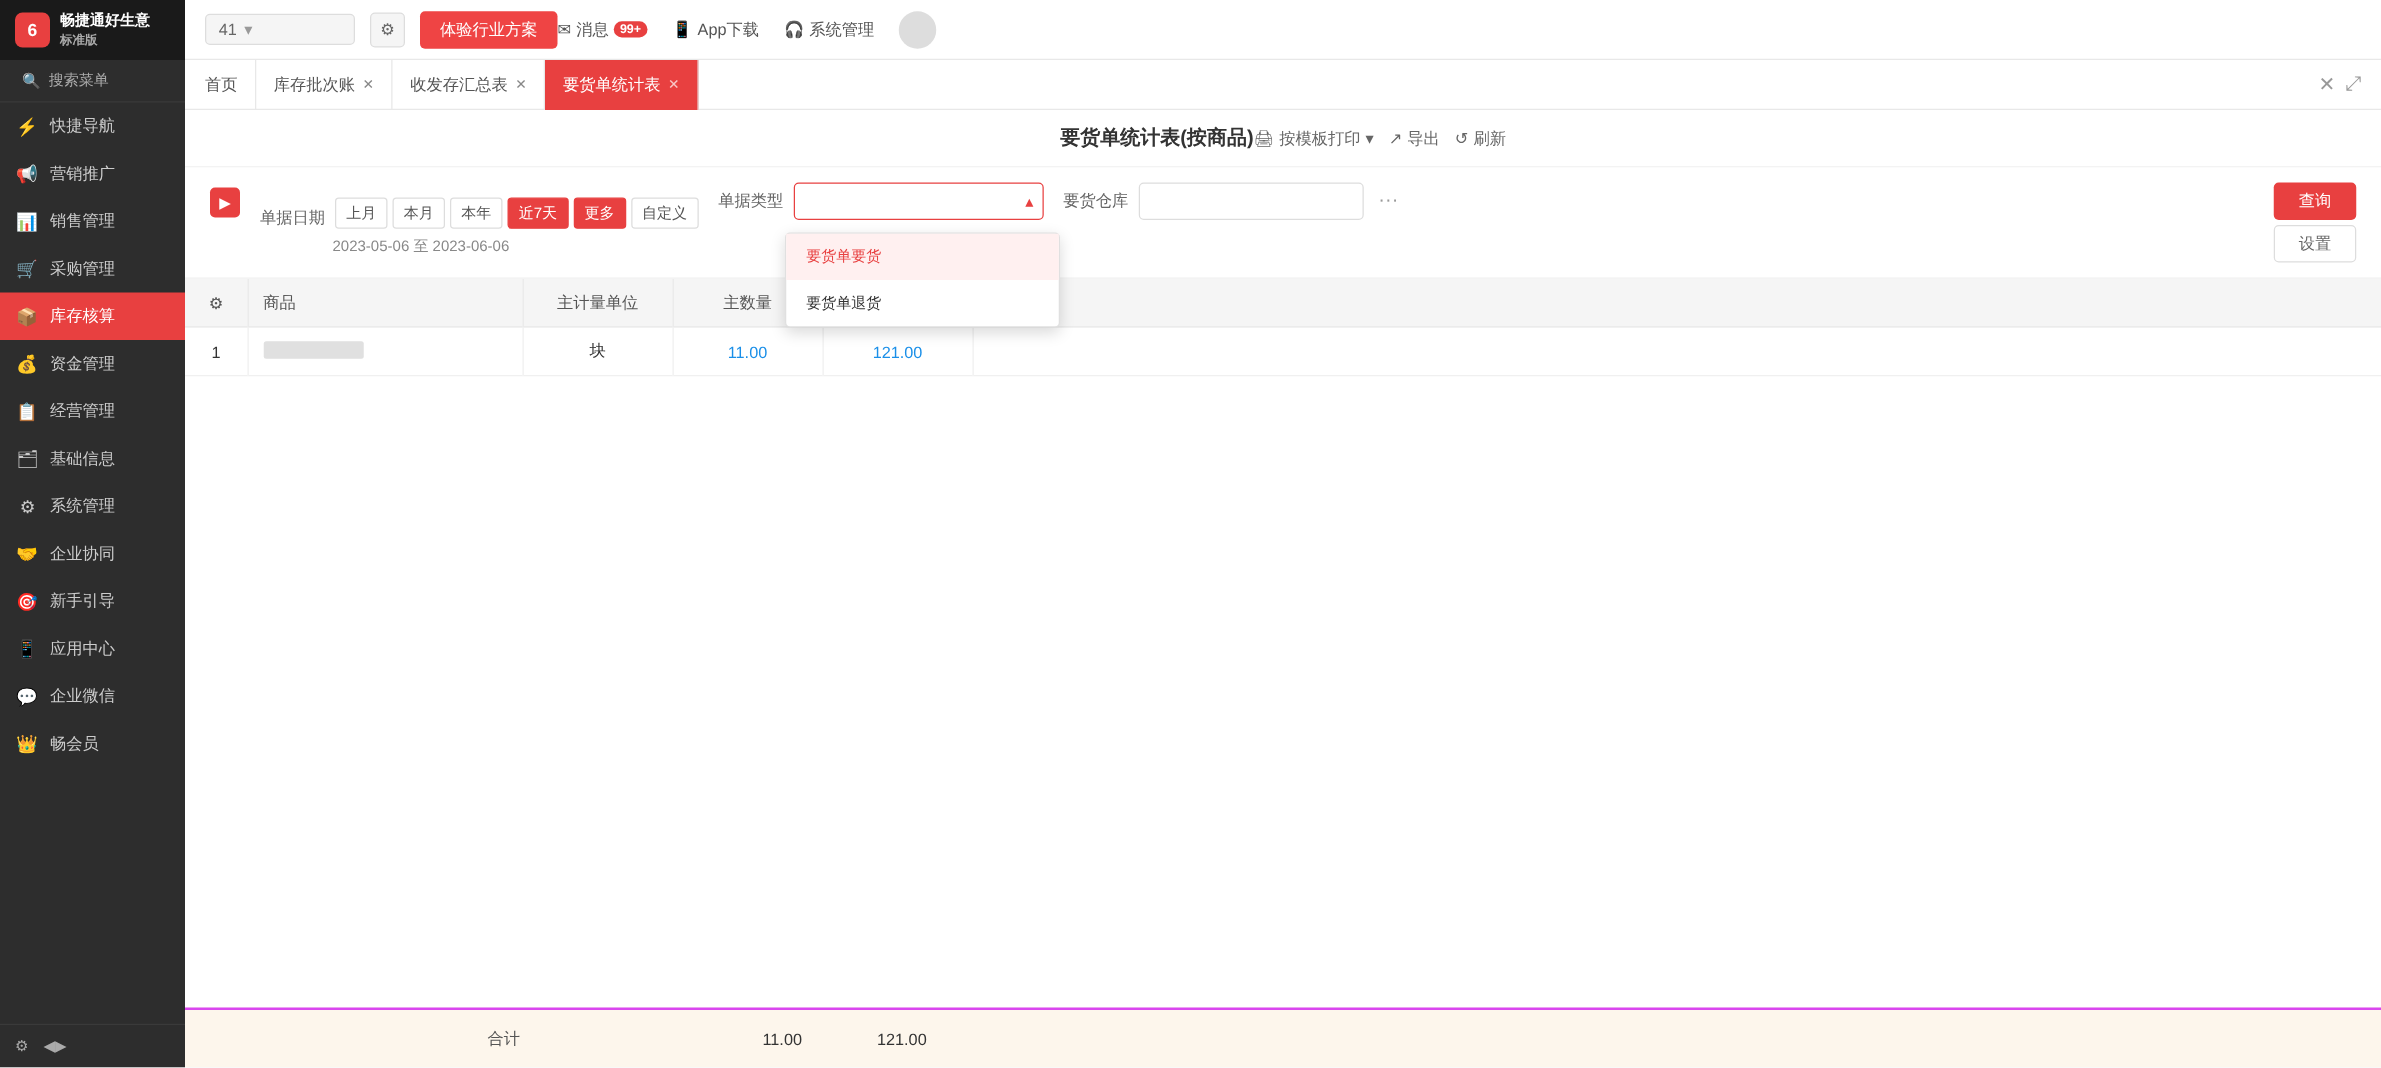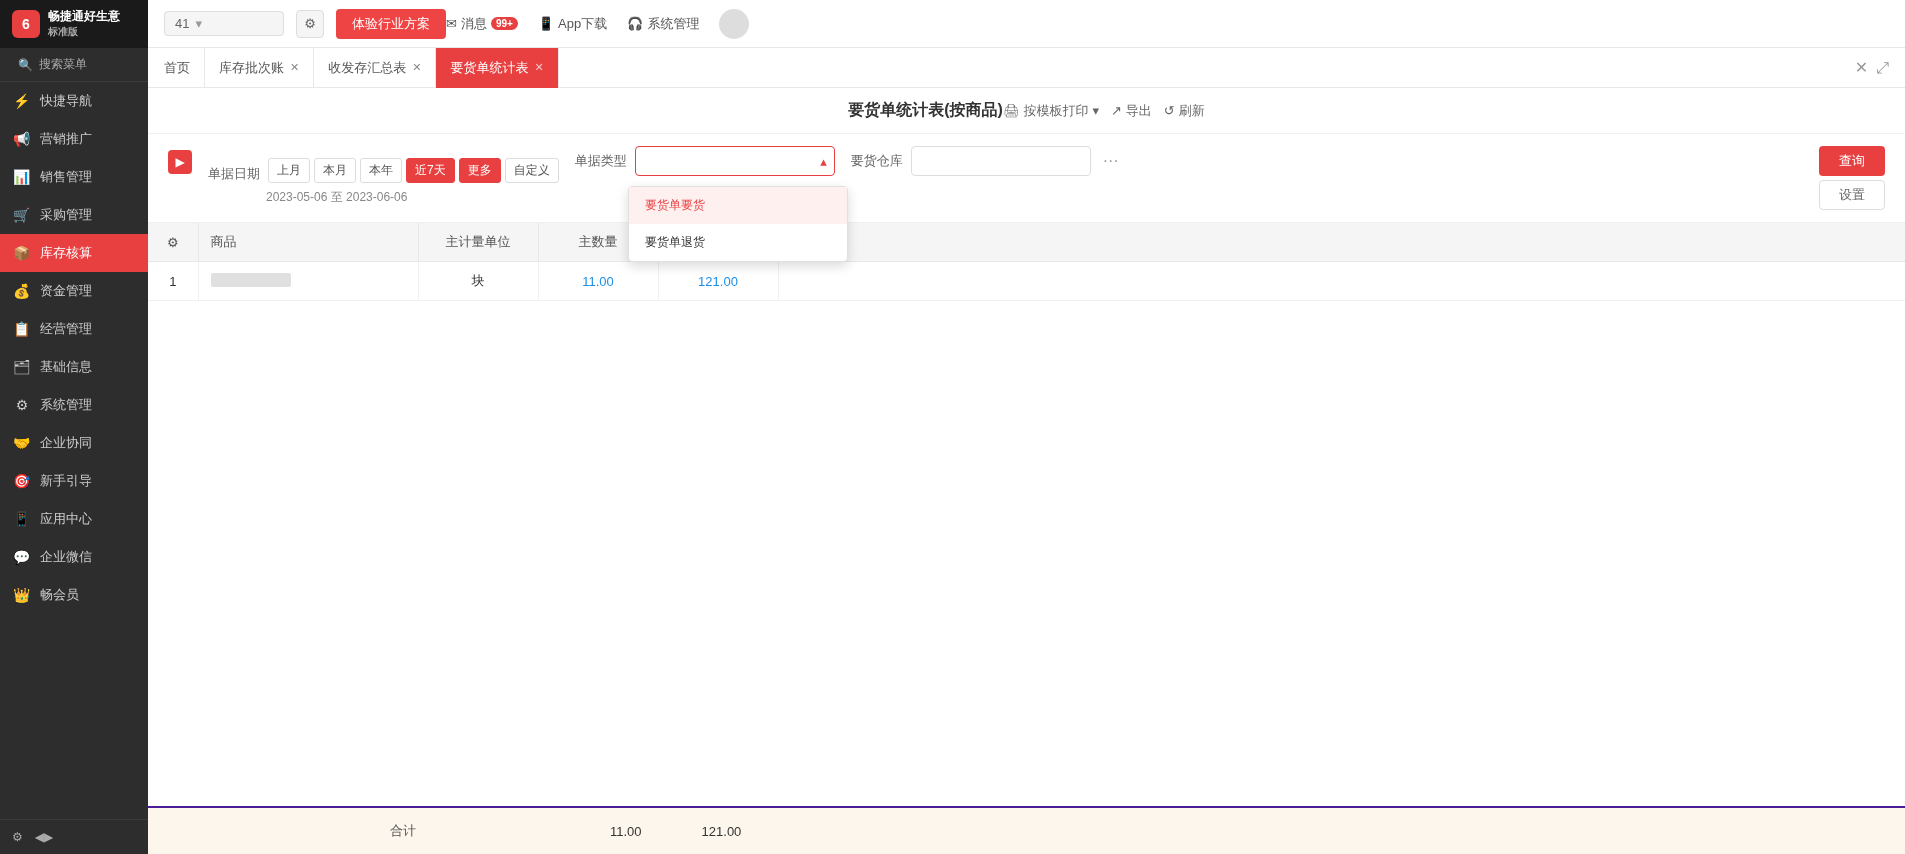--- a/index.html
+++ b/index.html
@@ -432,21 +432,21 @@
       border-radius: 2px;
       height: 14px;
       display: inline-block;
       width: 80px;
     }
     .td-link { color: #1a8fe8; cursor: pointer; text-decoration: none; }
 
     
     .total-row {
       background: #fdf6ec;
-      border-top: 2px solid #4c1d95;
+      border-top: 2px solid #d946ef;
       display: flex;
       align-items: center;
       padding: 14px 12px;
       font-size: 13px;
       color: #333;
     }
 
     
     .col-index { width: 50px; }
     .col-goods { width: 220px; text-align: left !important; }

